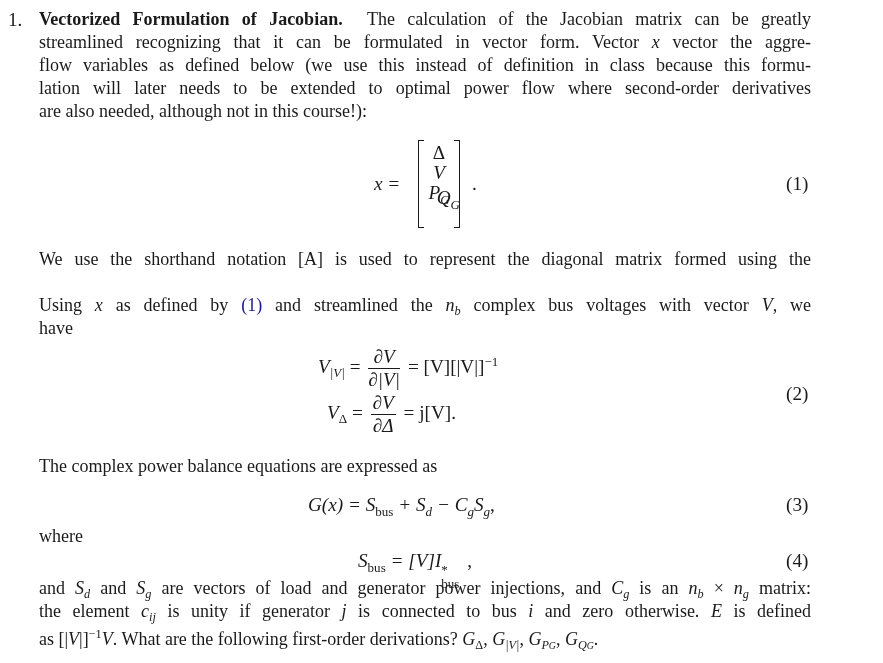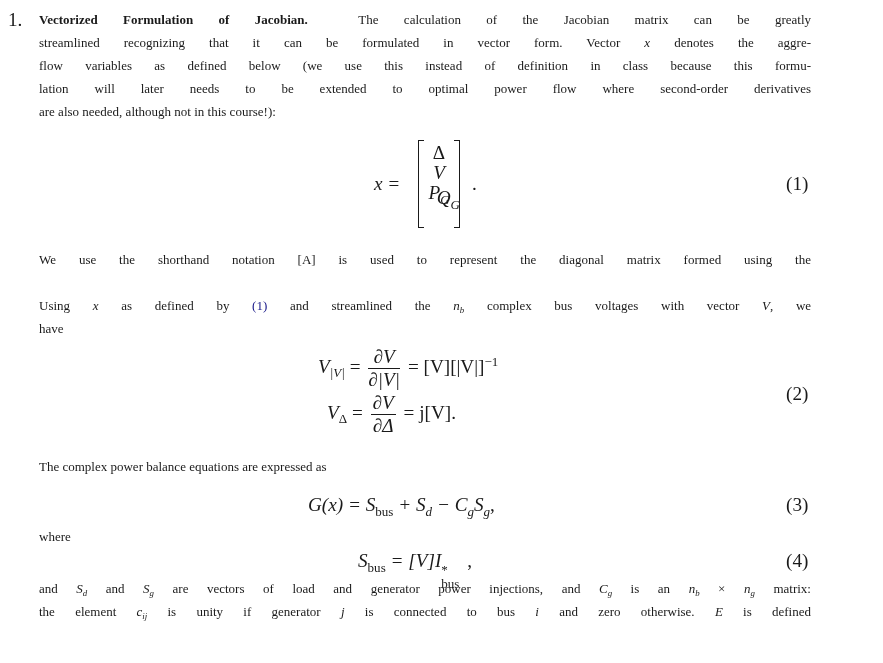--- a/index.html
+++ b/index.html
@@ -5,21 +5,21 @@
     html, body { margin: 0; padding: 0; background: #ffffff; }
     body {
       width: 883px; height: 663px; overflow: hidden; position: relative;
       font-family: "DejaVu Serif", "Liberation Serif", serif;
       color: #1a1a1a;
     }
     .page { position: absolute; left: 0; top: 0; width: 883px; height: 663px; }
     .line {
       position: absolute; left: 39px; width: 772px;
       font-family: "Liberation Serif", "DejaVu Serif", serif;
-      font-size: 13px; line-height: 23px; white-space: nowrap;
+      font-size: 18px; line-height: 23px; white-space: nowrap;
       text-align: justify; text-align-last: justify;
     }
     .line.last { text-align-last: left; }
     .num { position: absolute; left: 8px; font-family: "Liberation Serif", serif; font-size: 19.2px; line-height: 23px; }
     b { font-weight: bold; }
     i, .m { font-style: italic; }
     .sub { font-size: 0.68em; vertical-align: -0.35em; }
     .sup { font-size: 0.68em; vertical-align: 0.55em; }
     .up { font-style: normal; }
     .ref { color: #1a1a8a; font-style: normal; }
@@ -37,21 +37,21 @@
     .frac .n { display: block; border-bottom: 1.2px solid #1a1a1a; padding: 0 2px; line-height: 22px; }
     .frac .d { display: block; line-height: 22px; }
   </style>
 </head>
 <body>
 
 <div class="page">
 
   <span class="num" style="top:8px;">1.</span>
   <div class="line" style="top:8px;"><b>Vectorized Formulation of Jacobian.</b>&nbsp; <span>The calculation of the Jacobian matrix can be greatly</span></div>
-  <div class="line" style="top:31px;"><span>streamlined recognizing that it can be formulated in vector form. Vector</span> <i>x</i> <span>denotes the aggre-</span></div>
+  <div class="line" style="top:31px;"><span>streamlined recognizing that it can be formulated in vector form. Vector</span> <i>x</i> <span>vector the aggre-</span></div>
   <div class="line" style="top:54px;">flow variables as defined below (we use this instead of definition in class because this formu-</div>
   <div class="line" style="top:77px;">lation will later needs to be extended to optimal power flow where second-order derivatives</div>
   <div class="line last" style="top:100px;">are also needed, although not in this course!):</div>
 
   <div>
     <span class="eq m" style="left:374px; top:172px;">x =</span>
     <div class="matrix">
       <div class="bracket-l"></div>
       <div class="bracket-r"></div>
       <div class="mrow up" style="top:3px; font-style:normal;">Δ</div>
@@ -90,14 +90,15 @@
 
   <div class="line last" style="top:525px;">where</div>
 
   <div class="eq m" style="left:358px; top:549px;">
     <span>S</span><span class="sub up">bus</span> <span>= [V]I</span><span style="display:inline-block; position:relative; width:26px;"><span class="up" style="position:absolute; left:0; top:-9px; font-size:0.68em;">*</span><span class="up" style="position:absolute; left:0; top:5px; font-size:0.68em;">bus</span></span><span class="up">,</span>
   </div>
   <span class="eqnum" style="top:549px;">(4)</span>
 
   <div class="line" style="top:577px;">and <i>S</i><i class="sub">d</i> and <i>S</i><i class="sub">g</i> are vectors of load and generator power injections, and <i>C</i><i class="sub">g</i> is an <i>n</i><i class="sub">b</i> × <i>n</i><i class="sub">g</i> matrix:</div>
   <div class="line" style="top:600px;">the element <i>c</i><i class="sub">ij</i> is unity if generator <i>j</i> is connected to bus <i>i</i> and zero otherwise. <i>E</i> is defined</div>
+  <div class="line last" style="top:623px;">as [|<i>V</i>|]<span class="sup">−1</span><i>V</i>. What are the following first-order derivations? <i>G</i><span class="sub">Δ</span>, <i>G</i><i class="sub">|V|</i>, <i>G</i><i class="sub">P<span style="font-size:0.8em;">G</span></i>, <i>G</i><i class="sub">Q<span style="font-size:0.8em;">G</span></i>.</div>
 
 </div>
 
 </body></html>

